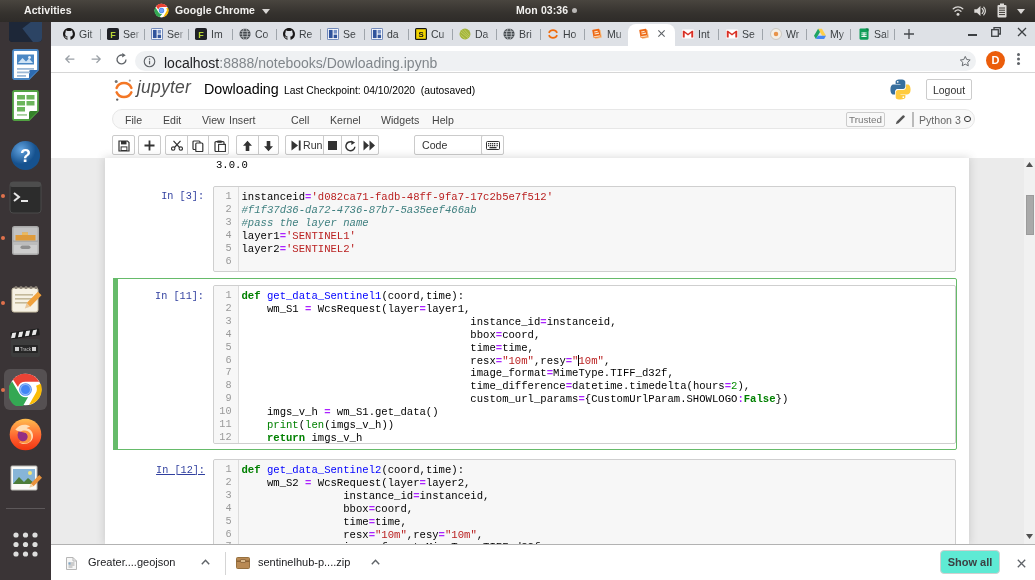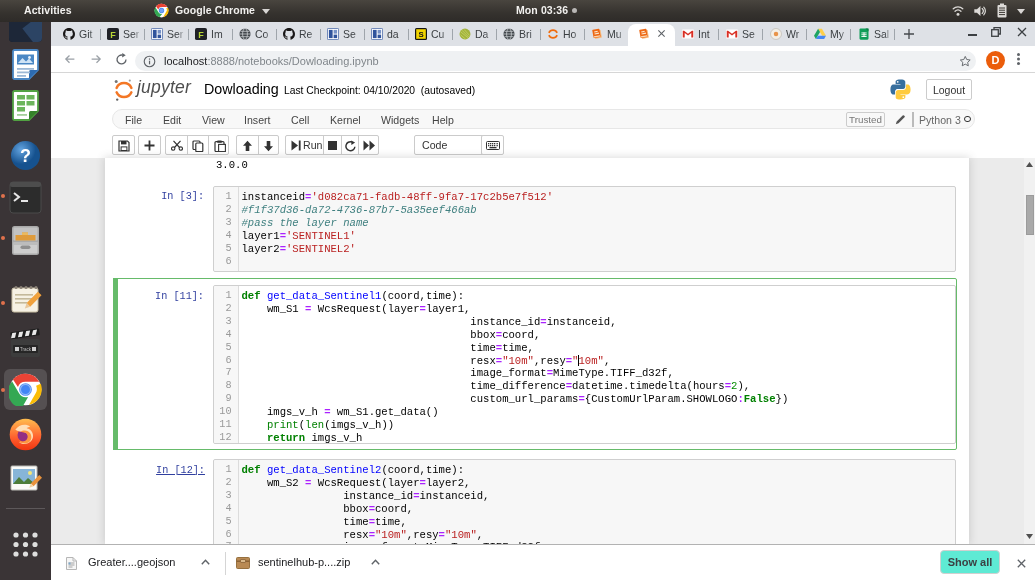--- a/index.html
+++ b/index.html
@@ -455,21 +455,21 @@
     <svg class="navic" style="left:64px;top:7px;" width="13" height="13" viewBox="0 0 16 16">
         <path d="M13.5 8 A 5.5 5.5 0 1 1 9.5 2.7" stroke="#5f6368" stroke-width="1.6" fill="none"></path>
         <path d="M9 0 L13.2 2.9 L8.8 5.4 Z" fill="#5f6368"></path>
       </svg>
     <div id="omnibox">
       <svg class="abs" style="left:8px;top:3.5px;" width="13" height="13" viewBox="0 0 16 16">
           <circle cx="8" cy="8" r="6.5" fill="none" stroke="#5f6368" stroke-width="1.4"></circle>
           <rect x="7.3" y="7" width="1.5" height="4.5" fill="#5f6368"></rect>
           <rect x="7.3" y="4.2" width="1.5" height="1.6" fill="#5f6368"></rect>
         </svg>
-      <div class="abs" style="left:29px;top:4px;font-size:11px;color:#202124;">localhost<span style="color:#80868b;">:8888/notebooks/Dowloading.ipynb</span></div>
+      <div class="abs" style="left:29px;top:4px;font-size:14px;color:#202124;">localhost<span style="color:#80868b;">:8888/notebooks/Dowloading.ipynb</span></div>
       <svg class="abs" style="left:824px;top:3.5px;" width="12.5" height="12.5" viewBox="0 0 16 16">
           <path d="M8 1.8 L9.9 5.8 L14.3 6.4 L11.1 9.4 L11.9 13.8 L8 11.7 L4.1 13.8 L4.9 9.4 L1.7 6.4 L6.1 5.8 Z" fill="none" stroke="#5f6368" stroke-width="1.2" stroke-linejoin="round"></path>
         </svg>
     </div>
     <div class="abs" style="left:935px;top:5px;width:19px;height:19px;border-radius:50%;background:#eb5d0b;"></div>
     <div class="abs" style="left:935px;top:5px;width:19px;height:19px;text-align:center;font-size:11px;font-weight:bold;color:#fff;line-height:19px;">D</div>
     <div class="abs" style="left:966px;top:7px;width:3px;height:3px;border-radius:50%;background:#5f6368;box-shadow:0 4.5px 0 #5f6368,0 9px 0 #5f6368;"></div>
   </div>
   <div id="page">
     <div id="jheader">
@@ -486,21 +486,21 @@
       <svg class="abs" style="left:838px;top:4px;" width="23" height="23" viewBox="0 0 24 24">
         <path d="M11.9 1.5 c-5.3 0 -5 2.3 -5 2.3 v2.4 h5.1 v0.7 H4.9 s-3.4 -0.4 -3.4 5 c0 5.4 3 5.2 3 5.2 h1.8 v-2.5 s-0.1 -3 2.9 -3 h5 s2.8 0 2.8 -2.7 V4 s0.4 -2.5 -5.1 -2.5z M9.1 3.1 a0.9 0.9 0 1 1 0 1.8 a0.9 0.9 0 0 1 0 -1.8z" fill="#376f9e"></path>
         <path d="M12.1 22.5 c5.3 0 5 -2.3 5 -2.3 v-2.4 h-5.1 v-0.7 h7.1 s3.4 0.4 3.4 -5 c0 -5.4 -3 -5.2 -3 -5.2 h-1.8 v2.5 s0.1 3 -2.9 3 h-5 s-2.8 0 -2.8 2.7 v4.9 s-0.4 2.5 5.1 2.5z M14.9 20.9 a0.9 0.9 0 1 1 0 -1.8 a0.9 0.9 0 0 1 0 1.8z" fill="#fecb3f"></path>
       </svg>
       <div class="abs" style="left:875px;top:5px;width:46px;height:21px;background:#fff;border:1px solid #ccc;border-radius:2px;font-size:10.5px;color:#333;text-align:center;line-height:20px;">Logout</div>
     </div>
     <div id="menubar">
       <div class="menuitem" style="left:12px;">File</div>
       <div class="menuitem" style="left:50px;">Edit</div>
       <div class="menuitem" style="left:89px;">View</div>
-      <div class="menuitem" style="left:131px;">Insert</div>
+      <div class="menuitem" style="left:116px;">Insert</div>
       <div class="menuitem" style="left:178px;">Cell</div>
       <div class="menuitem" style="left:217px;">Kernel</div>
       <div class="menuitem" style="left:268px;">Widgets</div>
       <div class="menuitem" style="left:319px;">Help</div>
       <div class="abs" style="left:733px;top:2px;width:39px;height:15px;border:1px solid #ccc;border-radius:2px;font-size:9.8px;color:#777;text-align:center;line-height:14px;">Trusted</div>
       <svg class="abs" style="left:782px;top:5px;" width="10" height="10" viewBox="0 0 12 12">
           <path d="M1 11 l1 -3.2 L9.2 0.6 a1.2 1.2 0 0 1 1.7 0 l0.5 0.5 a1.2 1.2 0 0 1 0 1.7 L4.2 10z" fill="#555"></path>
         </svg>
       <div class="abs" style="left:799px;top:2px;width:1.5px;height:15px;background:#bbb;"></div>
       <div class="abs" style="left:806px;top:3.5px;font-size:10.6px;color:#666;">Python 3</div>

